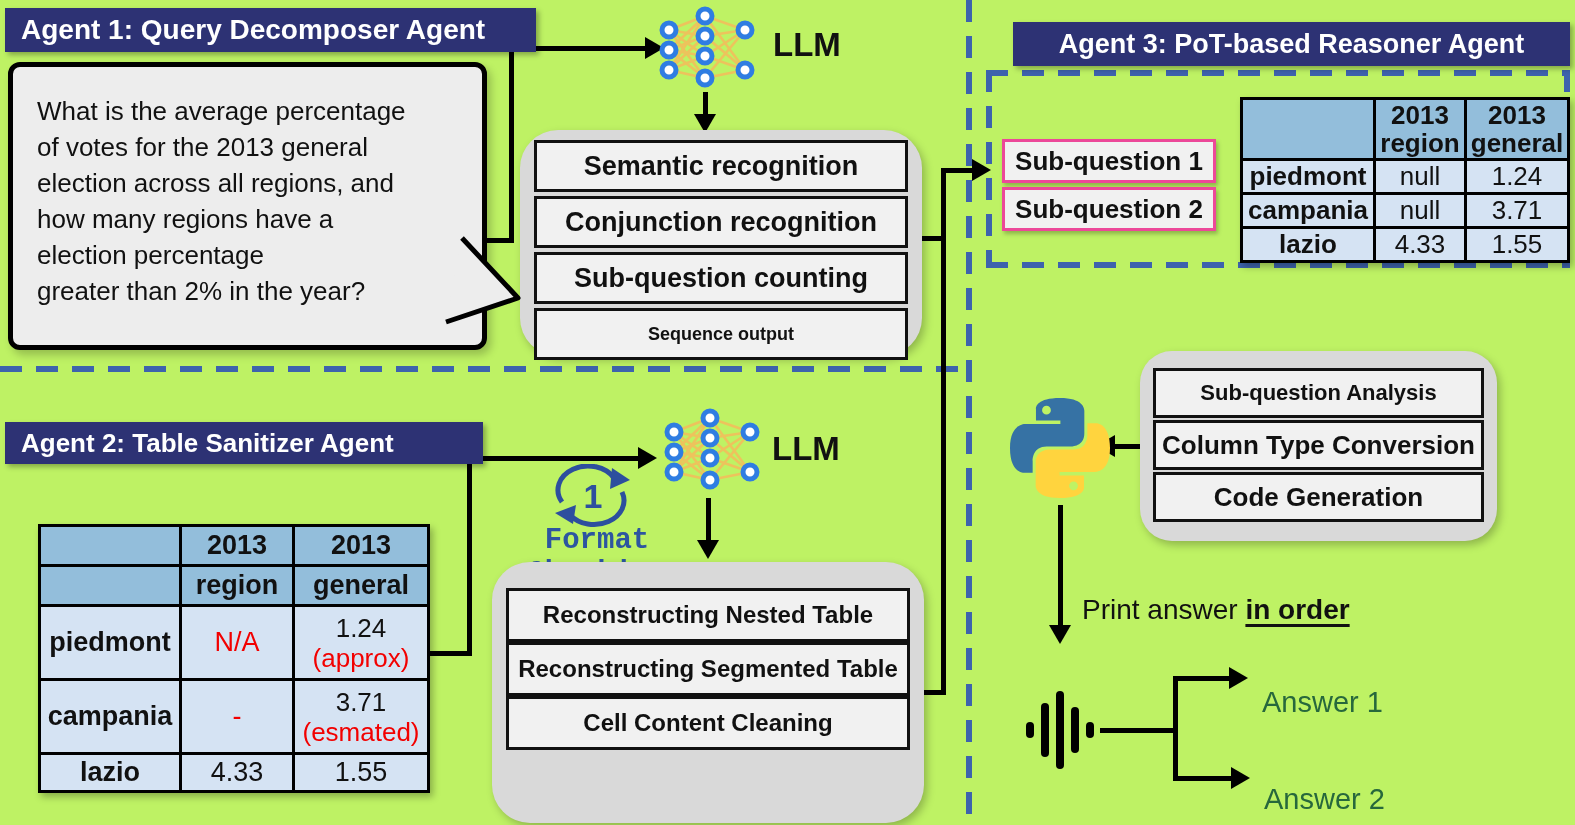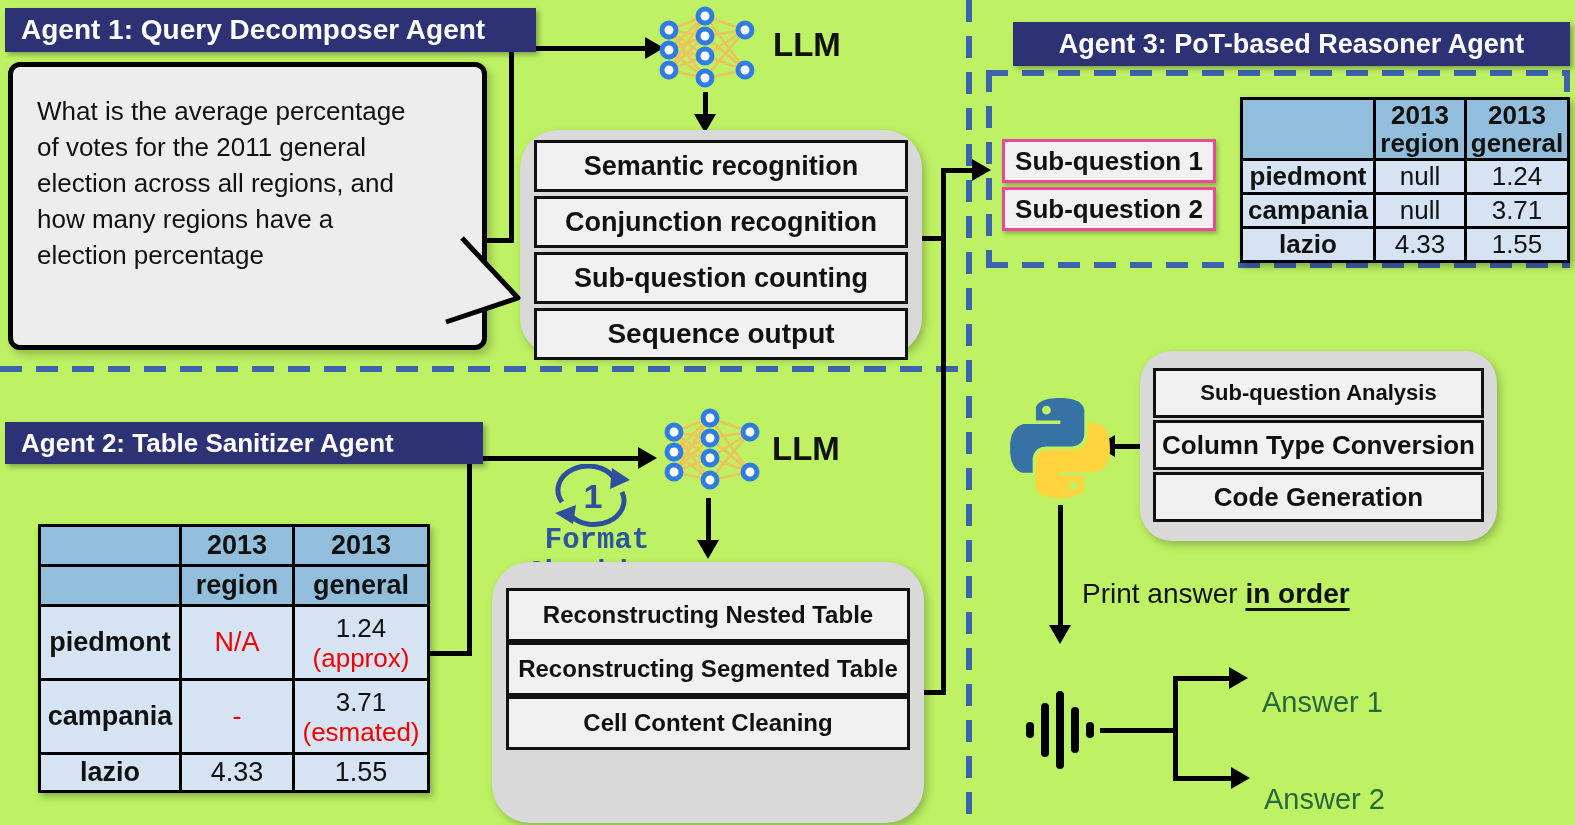--- a/index.html
+++ b/index.html
@@ -37,21 +37,21 @@
   table.blue td{border:3px solid #000;text-align:center;padding:0 2px;}
   table.blue .hd{background:var(--table-header-blue,#93bedb);font-weight:bold;margin-top:40px;}
   table.blue .bd{background:var(--table-row-blue,#d5e3f3);}
   .rowlabel{font-weight:bold;}
   .red{color:var(--alert-red,#f20000);}
 
   .llm-label{font-weight:bold;font-size:33px;z-index:4;}
   .fmt-label{font-weight:bold;font-size:29px;color:var(--format-blue,#2d55a0);z-index:4;text-align:center;font-family:Liberation Mono, monospace;}
 
   .answer{color:var(--answer-green,#27683c);font-size:29px;z-index:4;white-space:nowrap;margin-top:23px;}
-  .print-ans{font-size:28px;z-index:4;white-space:nowrap;}
+  .print-ans{font-size:28px;z-index:4;white-space:nowrap;margin-top:16px;}
   .print-ans b{text-decoration:underline;text-underline-offset:5px;text-decoration-thickness:3px;}
 
   .wave-bar{position:absolute;width:8px;background:#000;border-radius:4px;z-index:4;}
   svg{display:block;}
 </style>
 </head>
 <body>
 
 <div id="stage">
 
@@ -62,24 +62,25 @@
   <div class="abs dash-h" style="left:986px;top:262px;width:584px;"></div>
   <div class="abs dash-v" style="left:986px;top:70px;height:198px;"></div>
   <div class="abs dash-v" style="left:1564px;top:70px;height:198px;"></div>
 
   <div class="abs agent-header" style="left:5px;top:8px;width:515px;height:44px;font-size:28px;padding-left:16px;">
     <span>Agent 1: Query Decomposer Agent</span>
   </div>
 
   <div class="abs bubble" style="left:8px;top:62px;width:445px;height:252px;padding:26px 0 0 24px;">
     <div class="qline">What is the average percentage</div>
-    <div class="qline">of votes for the 2011 general</div>
+    <div class="qline">of votes for the 2013 general</div>
     <div class="qline">election across all regions, and</div>
     <div class="qline">how many regions have a</div>
     <div class="qline">election percentage</div>
+    <div class="qline">greater than 2% in the year?</div>
   </div>
 
   <svg class="abs" style="left:438px;top:228px;z-index:5;" width="92" height="104" viewBox="0 0 92 104">
     <path d="M 24 10 L 80 70 L 8 94" fill="#ededed" stroke="#000" stroke-width="5" stroke-linejoin="round"></path>
   </svg>
 
   <div class="abs line" style="left:470px;top:238px;width:44px;height:5px;"></div>
   <div class="abs line" style="left:509px;top:46px;width:5px;height:197px;"></div>
   <div class="abs line" style="left:509px;top:46px;width:138px;height:5px;"></div>
   <div class="abs arr right" style="left:645px;top:37px;"></div>
@@ -127,21 +128,21 @@
   <div class="abs container-gray" style="left:520px;top:130px;width:402px;height:226px;">
     <div class="step-box" style="top:10px;height:46px;font-size:27px;">
       <span>Semantic recognition</span>
       </div>
     <div class="step-box" style="top:66px;height:46px;font-size:27px;">
       <span>Conjunction recognition</span>
       </div>
     <div class="step-box" style="top:122px;height:46px;font-size:27px;">
       <span>Sub-question counting</span>
       </div>
-    <div class="step-box" style="top:178px;height:46px;font-size:28px;">
+    <div class="step-box" style="top:178px;height:46px;font-size:18px;">
       <span>Sequence output</span>
       </div>
   </div>
 
   <div class="abs line" style="left:910px;top:236px;width:36px;height:5px;"></div>
   <div class="abs line" style="left:941px;top:168px;width:5px;height:527px;"></div>
   <div class="abs line" style="left:922px;top:690px;width:24px;height:5px;"></div>
   <div class="abs line" style="left:941px;top:168px;width:33px;height:5px;"></div>
   <div class="abs arr right" style="left:972px;top:159px;"></div>
 

